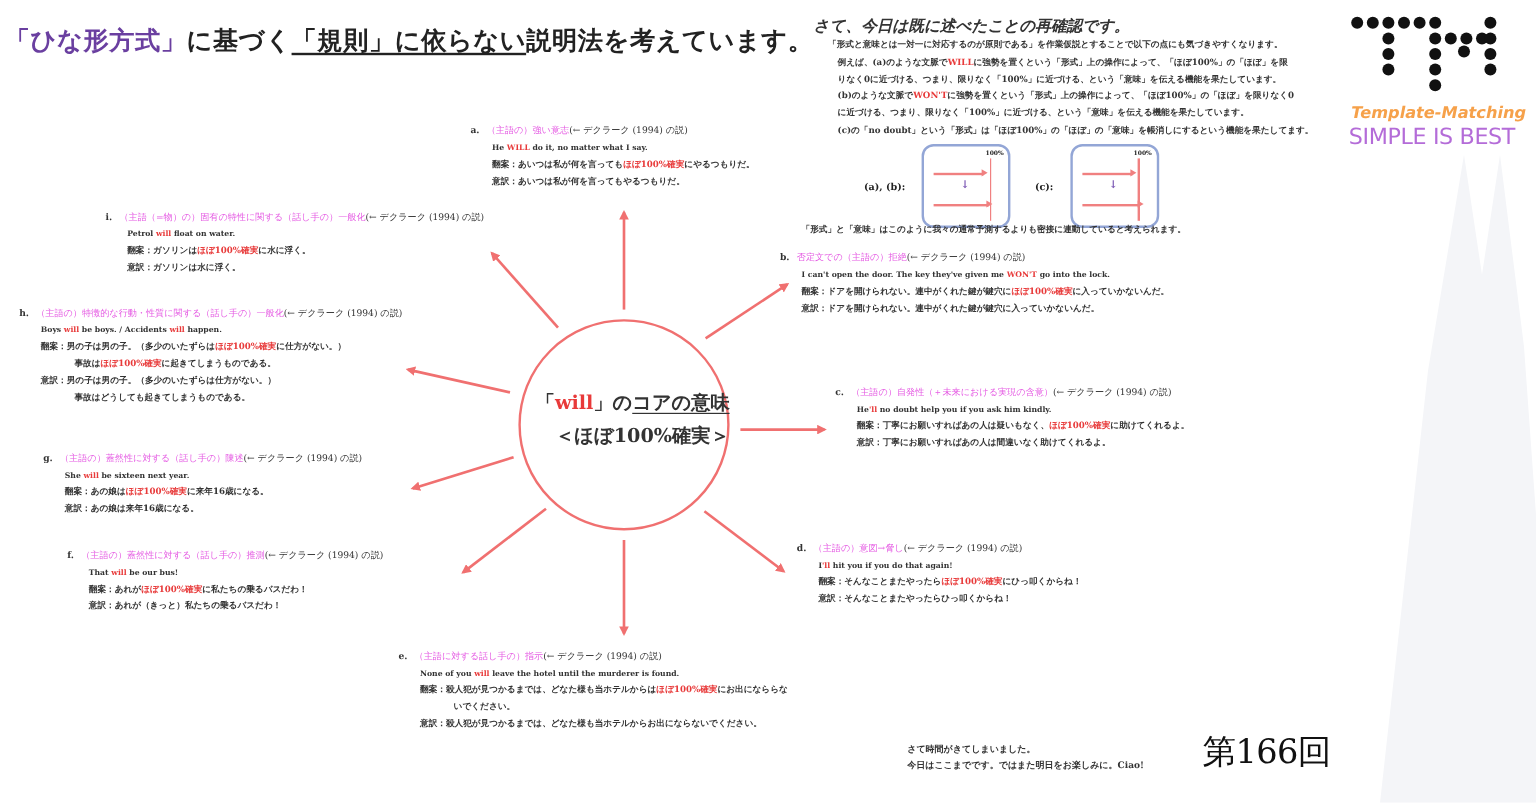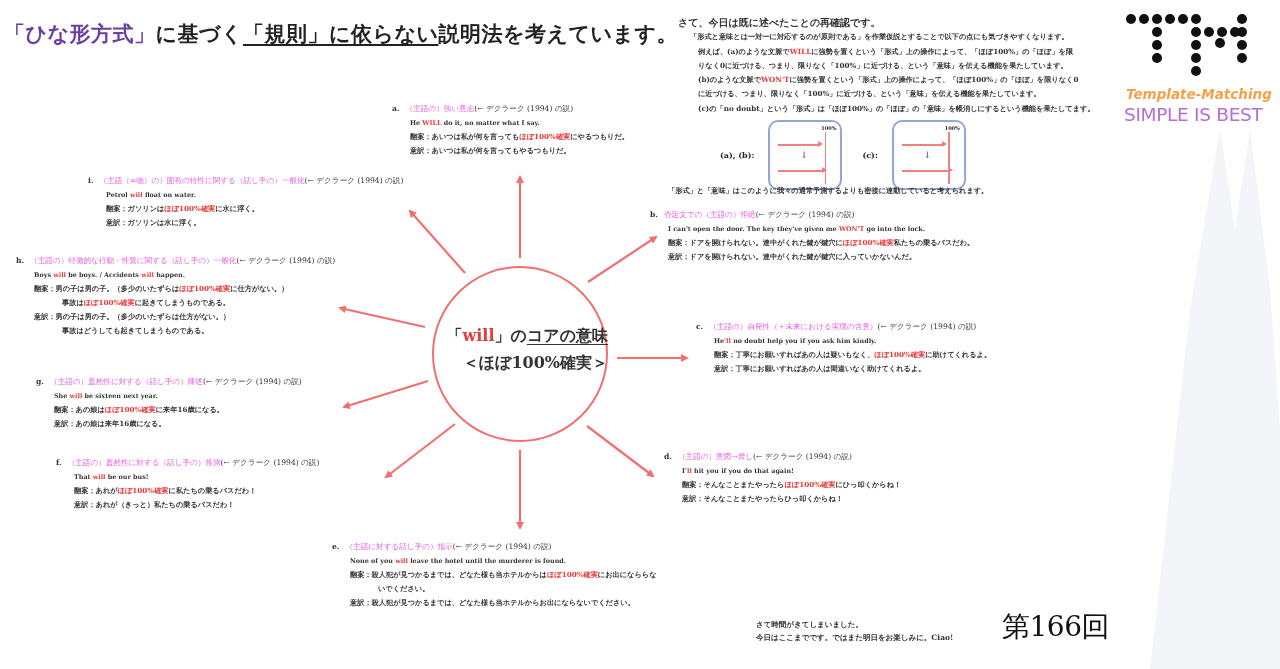--- a/index.html
+++ b/index.html
@@ -9,21 +9,21 @@
     font-family:"DejaVu Serif", "Liberation Serif", serif;
     color:#222;
   }
   .abs { position:absolute; }
   .spire { position:absolute; right:0; bottom:0; width:170px; height:540px; }
   .title { left:4px; top:20px; font-size:21px; font-weight:bold; color:#222; white-space:nowrap; letter-spacing:0.5px; }
   .title .purple { color:#6a3fa0; }
   .title .ul { text-decoration:underline; text-underline-offset:3px; }
 
   .recap { left:678px; top:16px; width:440px; font-size:7.2px; line-height:14.3px; font-weight:bold; color:#333; }
-  .recap .lead { font-size:10px; }
+  .recap .lead { font-size:13px;font-style:italic; }
   .recap p { margin:0; }
   .recap .ind { padding-left:12px; }
   .recap .ind2 { padding-left:20px; }
   .recap .red { color:#e83a3a; }
 
   .diag-row { position:absolute; left:720px; top:120px; display:flex; align-items:center; gap:14px; font-size:8px; font-weight:bold; }
   .diag-box { width:70px; height:66px; border:2px solid #93a6d6; border-radius:10px; position:relative; background:#fff; }
   .diag-box .lbl100 { position:absolute; right:4px; top:3px; font-size:5px; font-weight:bold; }
   .diag-box .vline { position:absolute; right:14px; top:10px; width:1.5px; height:52px; background:#f08080; }
   .diag-box .arr { position:absolute; left:8px; height:1.5px; background:#f08080; }
@@ -152,21 +152,21 @@
 <div class="entry" style="left:392px;top:102px;">
   <div class="head"><span class="letter">a.</span><span class="cat">（主語の）強い意志</span><span class="src">(← デクラーク (1994) の説)</span></div>
   <div class="ex"><span>He </span><span class="red">WILL</span><span> do it, no matter what I say.</span></div>
   <div class="tr"><span>翻案：</span><span>あいつは私が何を言っても</span><span class="red">ほぼ100%確実</span><span>にやるつもりだ。</span></div>
   <div class="tr"><span>意訳：</span><span>あいつは私が何を言ってもやるつもりだ。</span></div>
 </div>
 
 <div class="entry" style="left:650px;top:208px;">
   <div class="head"><span class="letter">b.</span><span class="cat">否定文での（主語の）拒絶</span><span class="src">(← デクラーク (1994) の説)</span></div>
   <div class="ex"><span>I can't open the door. The key they've given me </span><span class="red">WON'T</span><span> go into the lock.</span></div>
-  <div class="tr"><span>翻案：</span><span>ドアを開けられない。連中がくれた鍵が鍵穴に</span><span class="red">ほぼ100%確実</span><span>私たちの乗るバスだわ。</span></div>
+  <div class="tr"><span>翻案：</span><span>ドアを開けられない。連中がくれた鍵が鍵穴に</span><span class="red">ほぼ100%確実</span><span>に入っていかないんだ。</span></div>
   <div class="tr"><span>意訳：</span><span>ドアを開けられない。連中がくれた鍵が鍵穴に入っていかないんだ。</span></div>
 </div>
 
 <div class="entry" style="left:696px;top:320px;">
   <div class="head"><span class="letter">c.</span><span class="cat">（主語の）自発性（＋未来における実現の含意）</span><span class="src">(← デクラーク (1994) の説)</span></div>
   <div class="ex"><span>He</span><span class="red">'ll</span><span> no doubt help you if you ask him kindly.</span></div>
   <div class="tr"><span>翻案：</span><span>丁寧にお願いすればあの人は疑いもなく、</span><span class="red">ほぼ100%確実</span><span>に助けてくれるよ。</span></div>
   <div class="tr"><span>意訳：</span><span>丁寧にお願いすればあの人は間違いなく助けてくれるよ。</span></div>
 </div>
 

